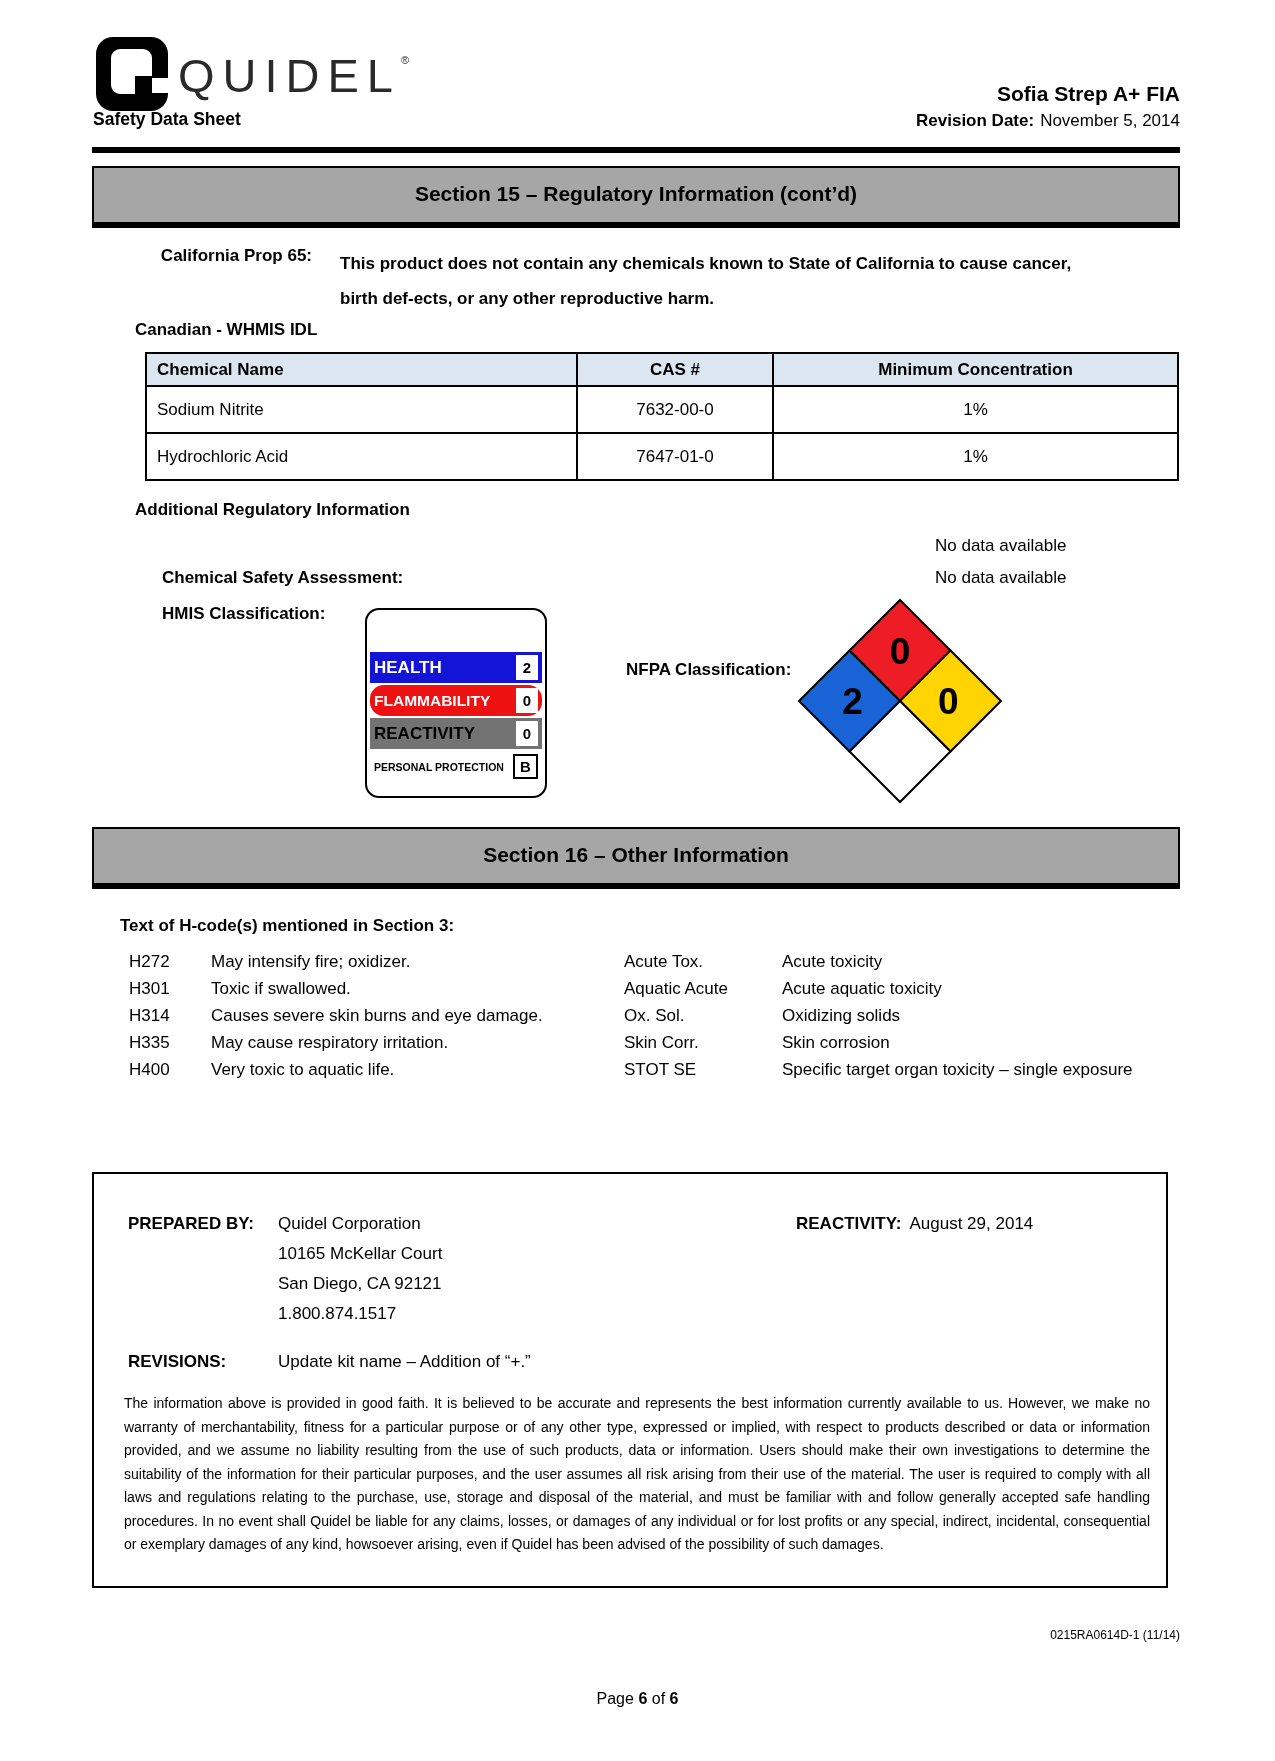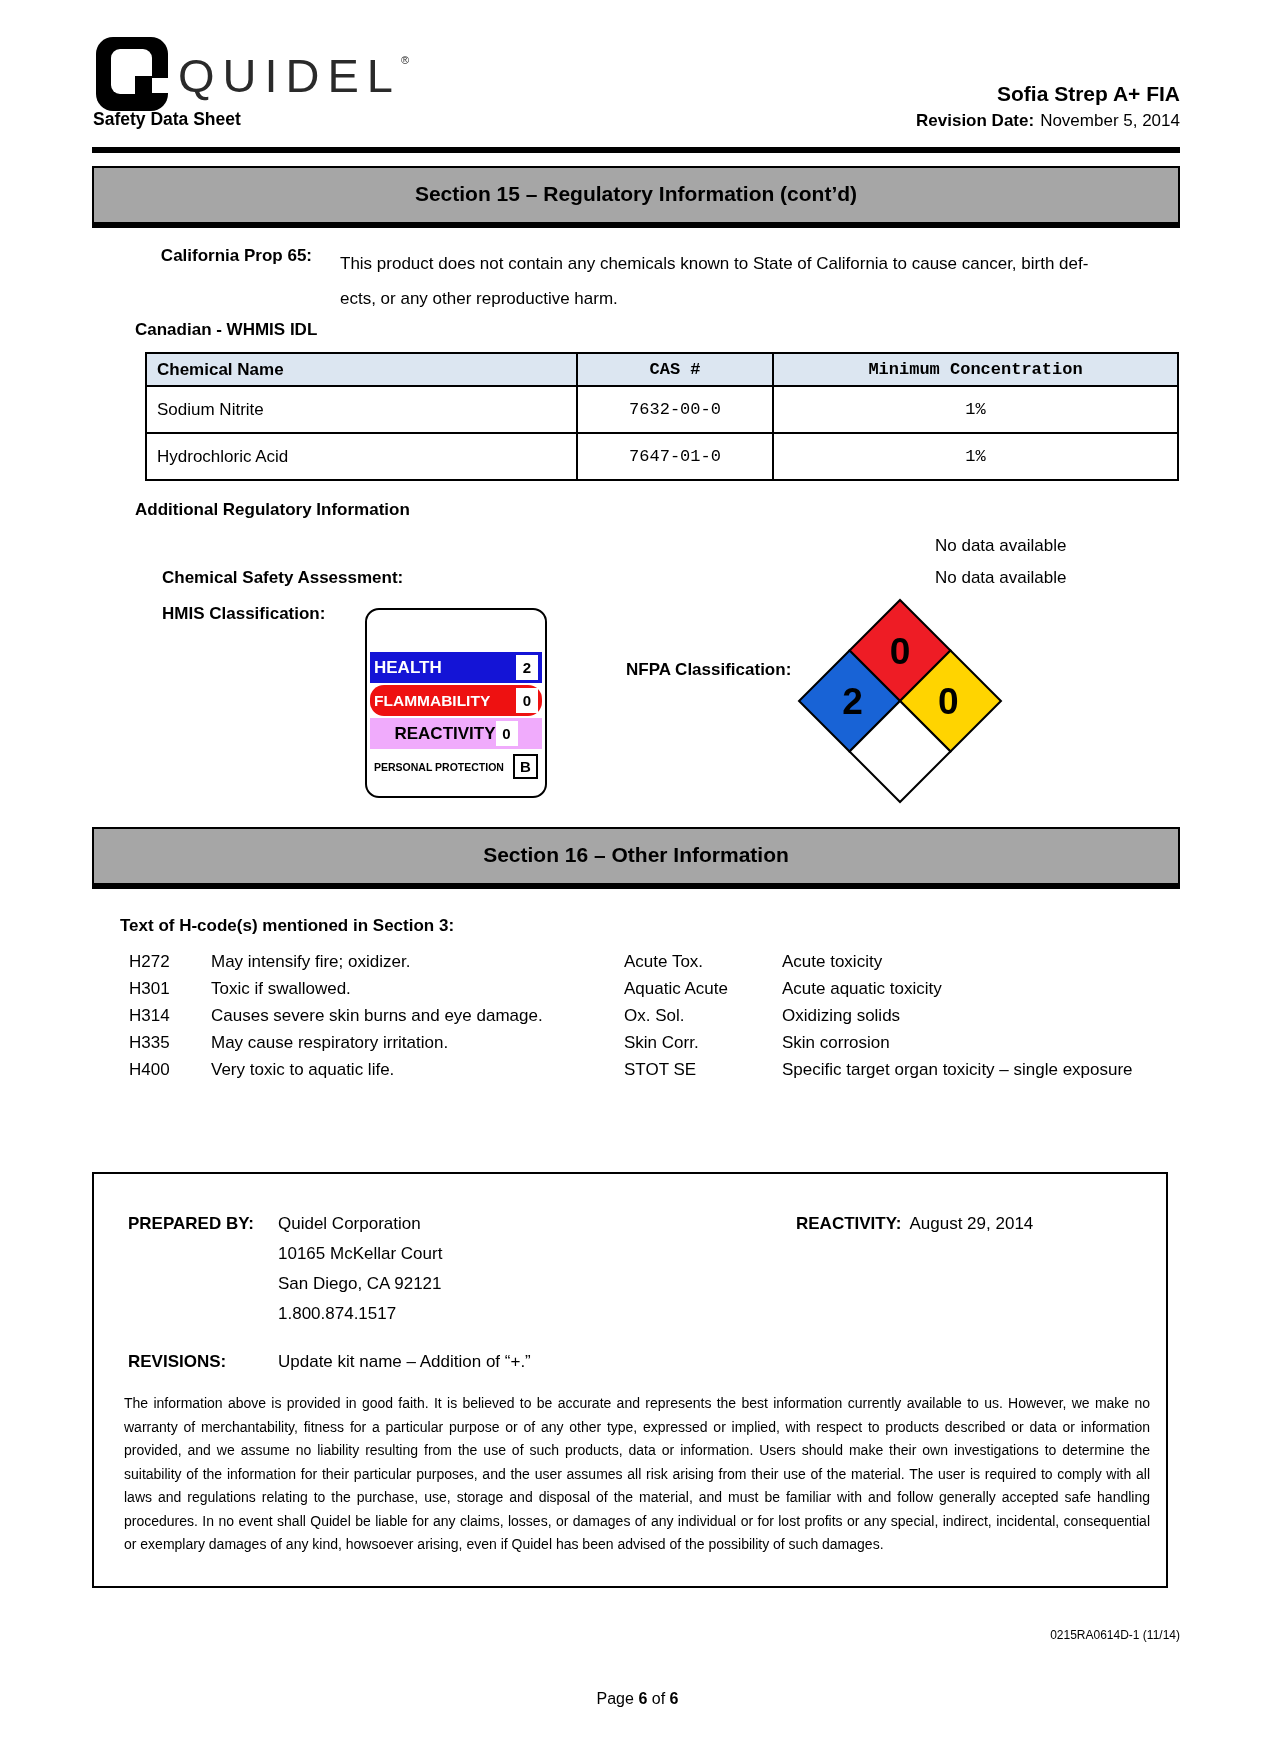--- a/index.html
+++ b/index.html
@@ -22,40 +22,40 @@
   .hrule      { background:#000; height:6px; }
 
   
   .secbar {
     left:92px; width:1088px; height:62px; background:#a6a6a6;
     border:2px solid #000; border-bottom:6px solid #000;
     text-align:center; line-height:52px; font-size:21px; font-weight:bold;
   }
 
   .h-bold  { font-weight:bold; font-size:17px; }
-  .body-txt{ font-size:17px; line-height:35px; }
+  .body-txt{ font-size:17px; line-height:35px;font-weight:bold; }
 
   
   table.whmis { border-collapse:collapse; table-layout:fixed; width:1032px; font-size:17px; }
   table.whmis th, table.whmis td { border:2px solid #000; }
   table.whmis th { background:#dce6f1; height:33px; font-weight:bold; }
   table.whmis td { height:47px; }
   .c-left  { text-align:left; padding-left:10px; }
-  .c-mid   { text-align:center;font-family:Liberation Mono, monospace; }
+  .c-mid   { text-align:center; }
 
   
   .hmis-box {
     left:365px; top:608px; width:182px; height:190px; background:#fff;
     border:2px solid #000; border-radius:14px; padding:42px 3px 0 3px;
   }
   .hmis-row { height:31px; margin-bottom:2px; display:flex; align-items:center;
               justify-content:space-between; padding:0 4px; }
   .hmis-health { background:#1414d6; color:#fff; font-weight:bold; font-size:17px; }
   .hmis-flamm  { background:#ee1111; color:#fff; font-weight:bold; font-size:15.5px;border-radius:14px; }
-  .hmis-react  { background:#f0abfc; color:#000; font-weight:bold; font-size:17px;justify-content:center; }
+  .hmis-react  { background:#737373; color:#000; font-weight:bold; font-size:17px; }
   .hmis-pp     { background:#fff;    color:#000; font-weight:bold; font-size:10.5px; }
   .hmis-val { width:22px; height:25px; background:#fff; color:#000; font-weight:bold;
               font-size:15px; display:flex; align-items:center; justify-content:center; flex:0 0 auto; }
   .hmis-val-bordered { border:2px solid #000; width:25px; }
 
   
   .hrow { position:absolute; left:0; font-size:17px; white-space:nowrap; }
   .hrow span { position:absolute; white-space:nowrap;text-align:right; }
   .hc-code    { left:0; }
   .hc-text    { left:82px; }

